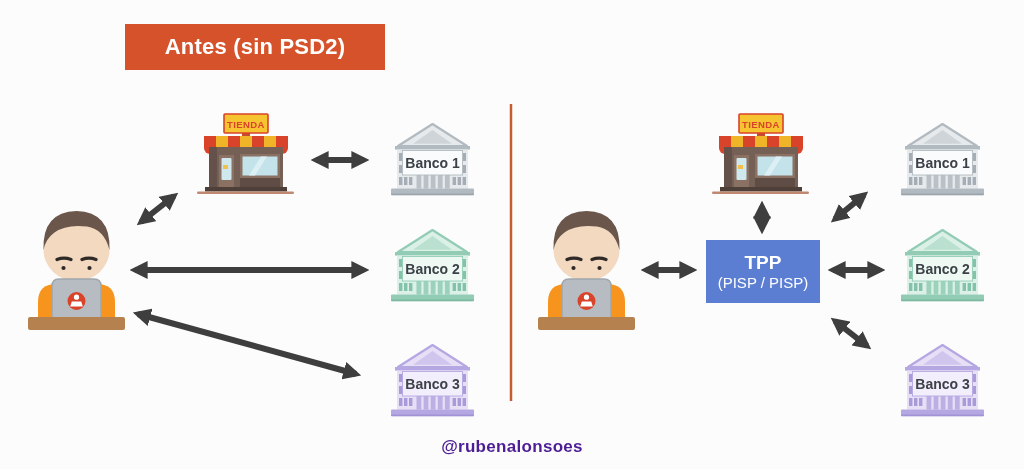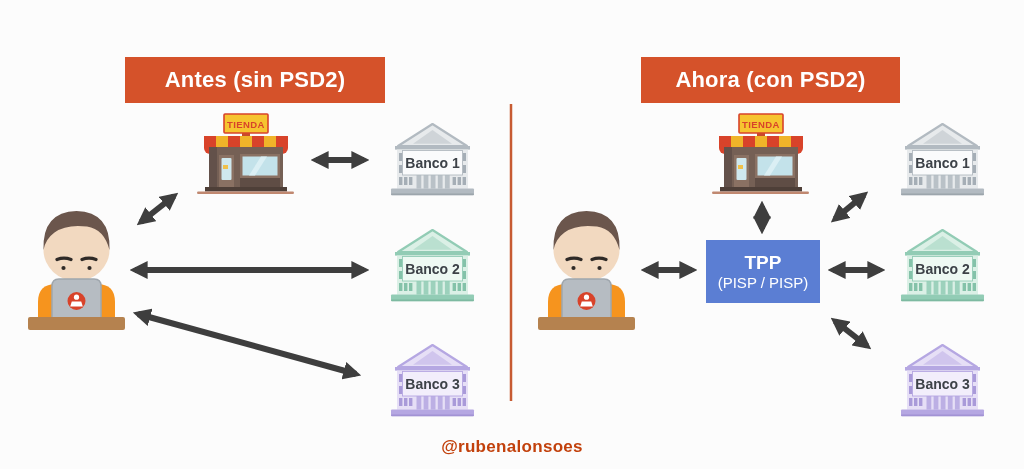--- a/index.html
+++ b/index.html
@@ -19,21 +19,20 @@
     top: 24px;
     height: 46px;
     background: #d5522a;
     color: #ffffff;
     font-size: 22px;
     font-weight: bold;
     display: flex;
     align-items: center;
     justify-content: center;
     letter-spacing: 0.2px;
-    margin-top: 33px;
   }
   .banner-left  { left: 125px; width: 260px; }
   .banner-right { left: 641px; width: 259px; }
 
   .icon { position: absolute; }
   .person-box { width: 97px; height: 132px; }
   .person-left  { left: 28px;  top: 198px; }
   .person-right { left: 538px; top: 198px; }
 
   .shop-box { width: 97px; height: 84px; }
@@ -96,21 +95,21 @@
   }
 
   .footer {
     position: absolute;
     left: 0;
     top: 437px;
     width: 1024px;
     text-align: center;
     font-size: 17px;
     font-weight: bold;
-    color: #c2410c;
+    color: #4c1d95;
     letter-spacing: 0.3px;
   }
 
   .symbol-defs { position: absolute; width: 0; height: 0; overflow: hidden; }
 </style>
 </head>
 <body>
 
 <svg class="symbol-defs" aria-hidden="true">
   <defs>
@@ -215,23 +214,20 @@
       <rect x="19.5" y="29.5" width="60" height="24.5" fill="var(--bk-plate)" stroke="var(--bk-mid)" stroke-width="0.9"></rect>
     </symbol>
   </defs>
 </svg>
 
 <div class="canvas">
 
   <div class="banner banner-left">
     <span>Antes (sin PSD2)</span>
   </div>
-  <div class="banner banner-right">
-    <span>Ahora (con PSD2)</span>
-  </div>
 
   <div class="icon person-box person-left">
     <svg viewBox="0 0 97 132">
         <use href="#sym-person"></use>
       </svg>
   </div>
 
   <div class="icon shop-box shop-left">
     <svg viewBox="0 0 97 84">
       <use href="#sym-shop"></use>

